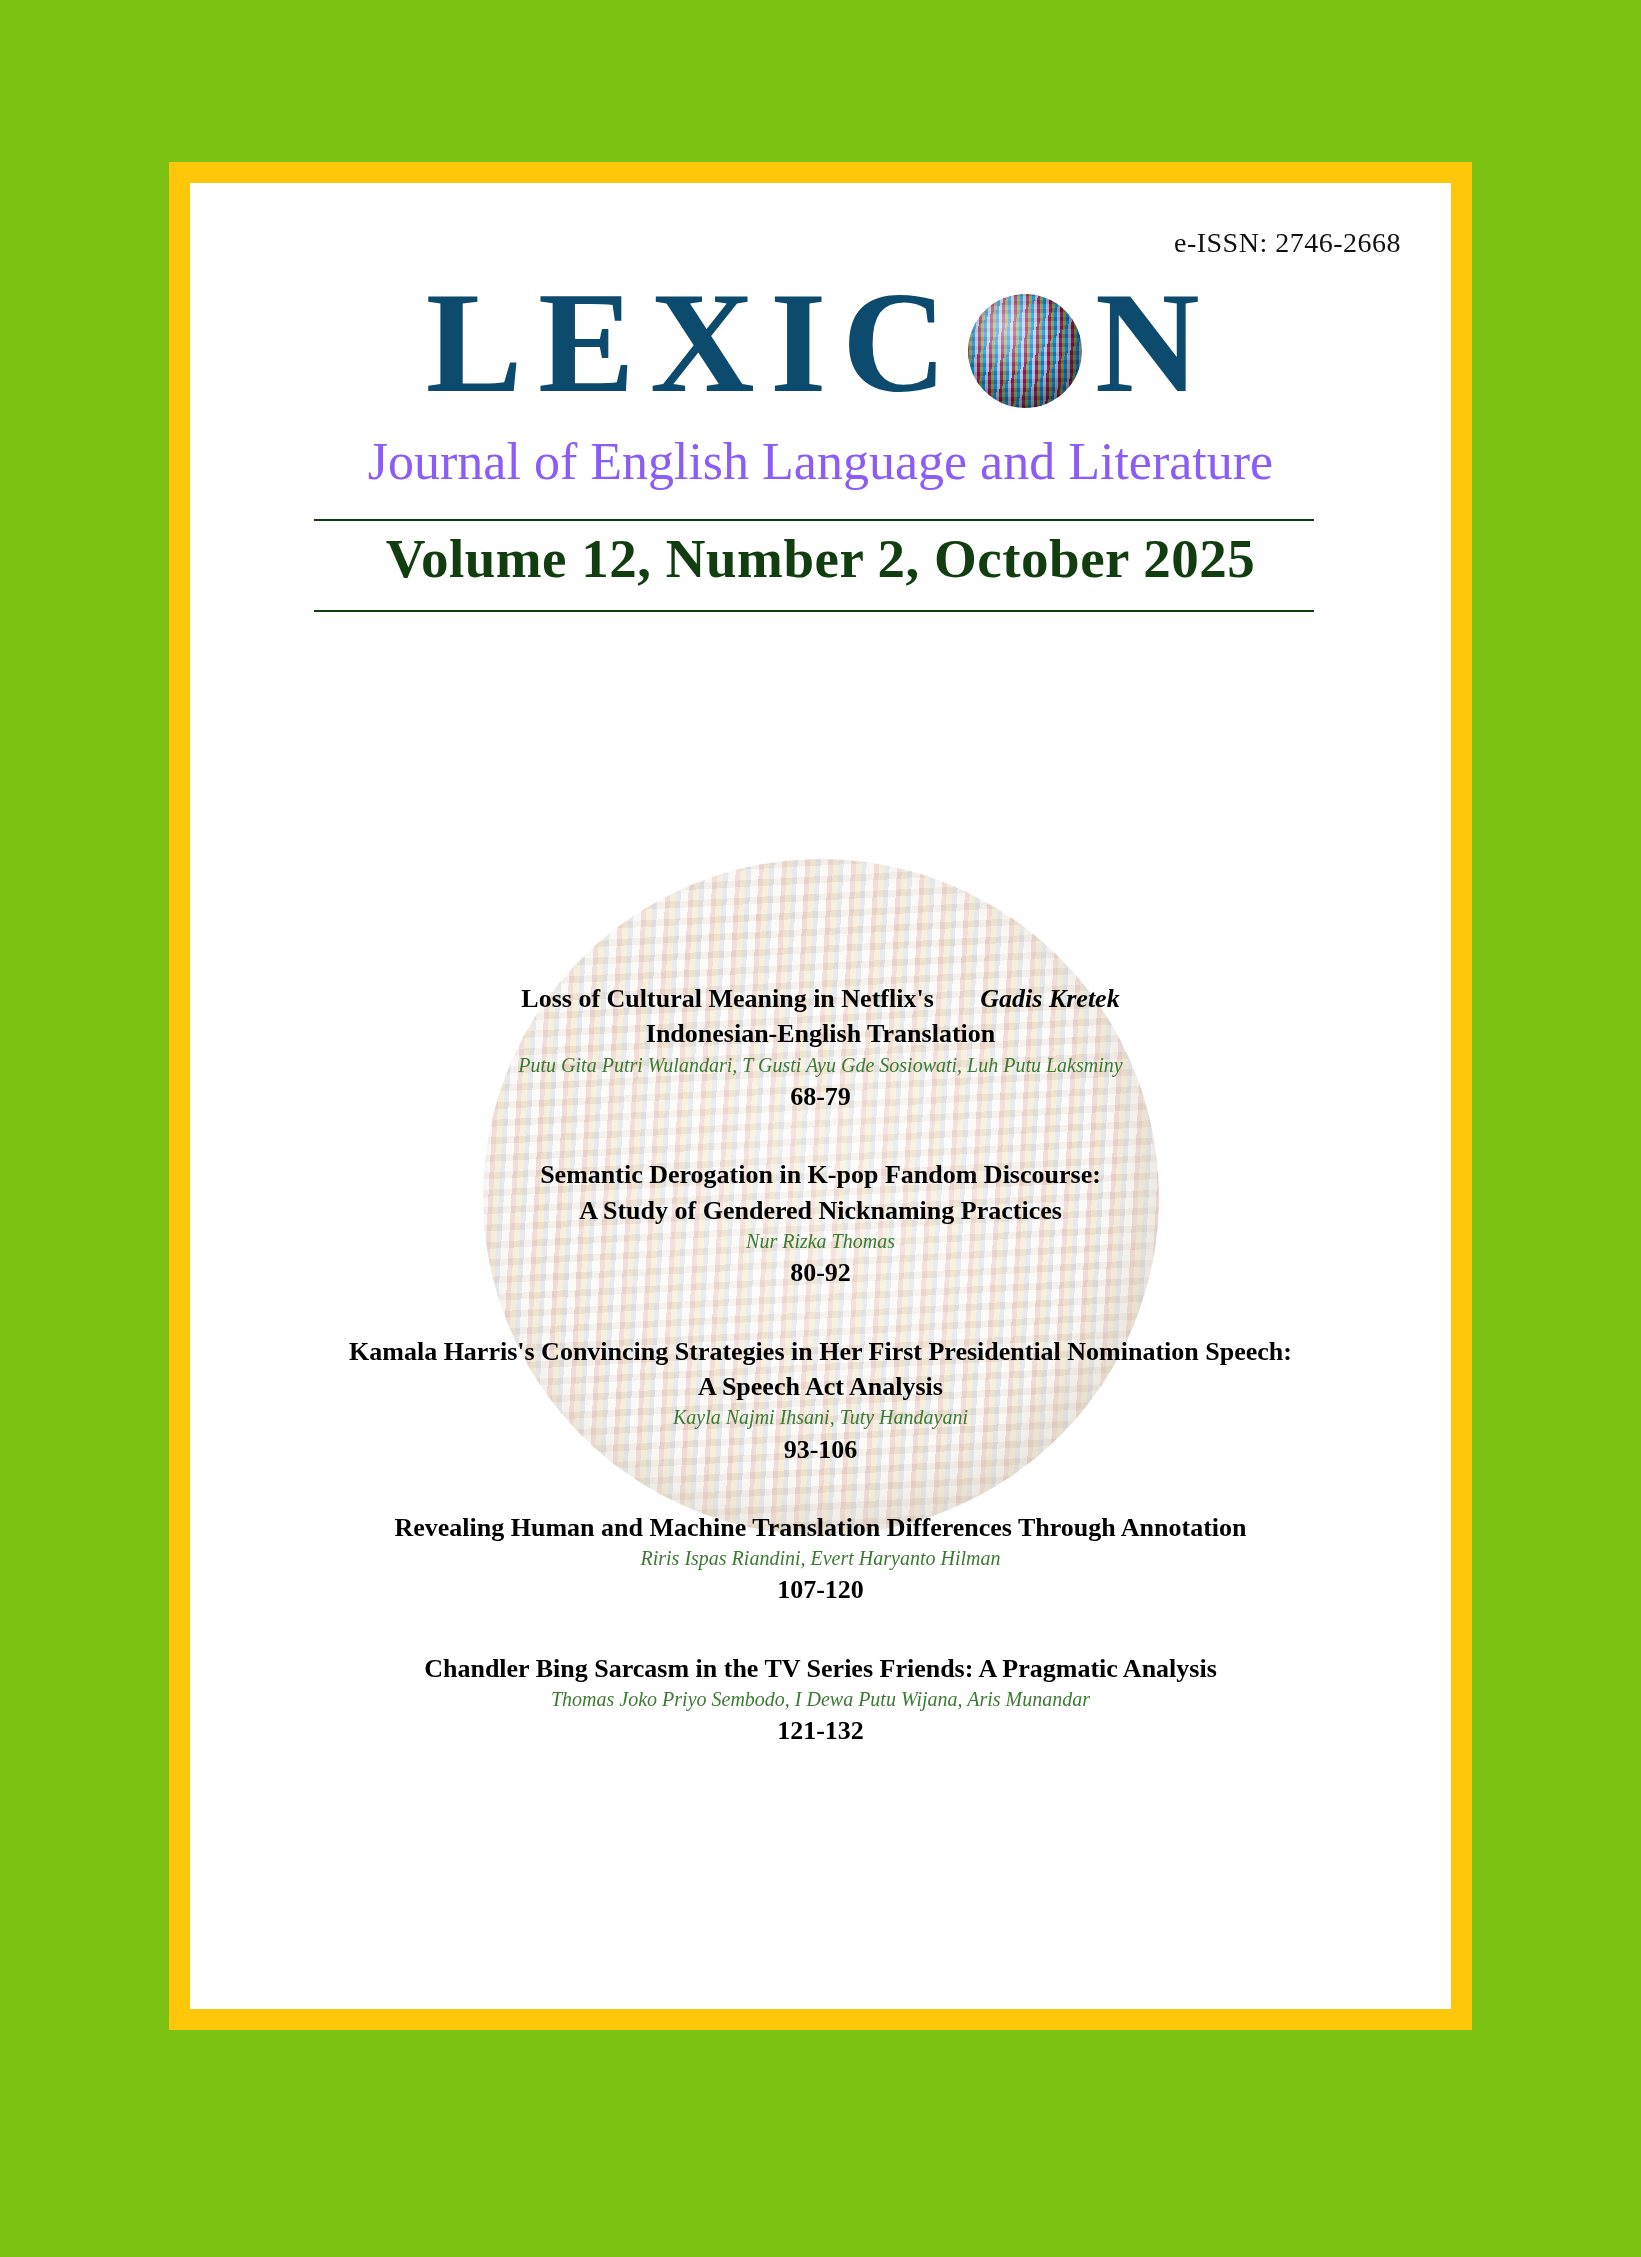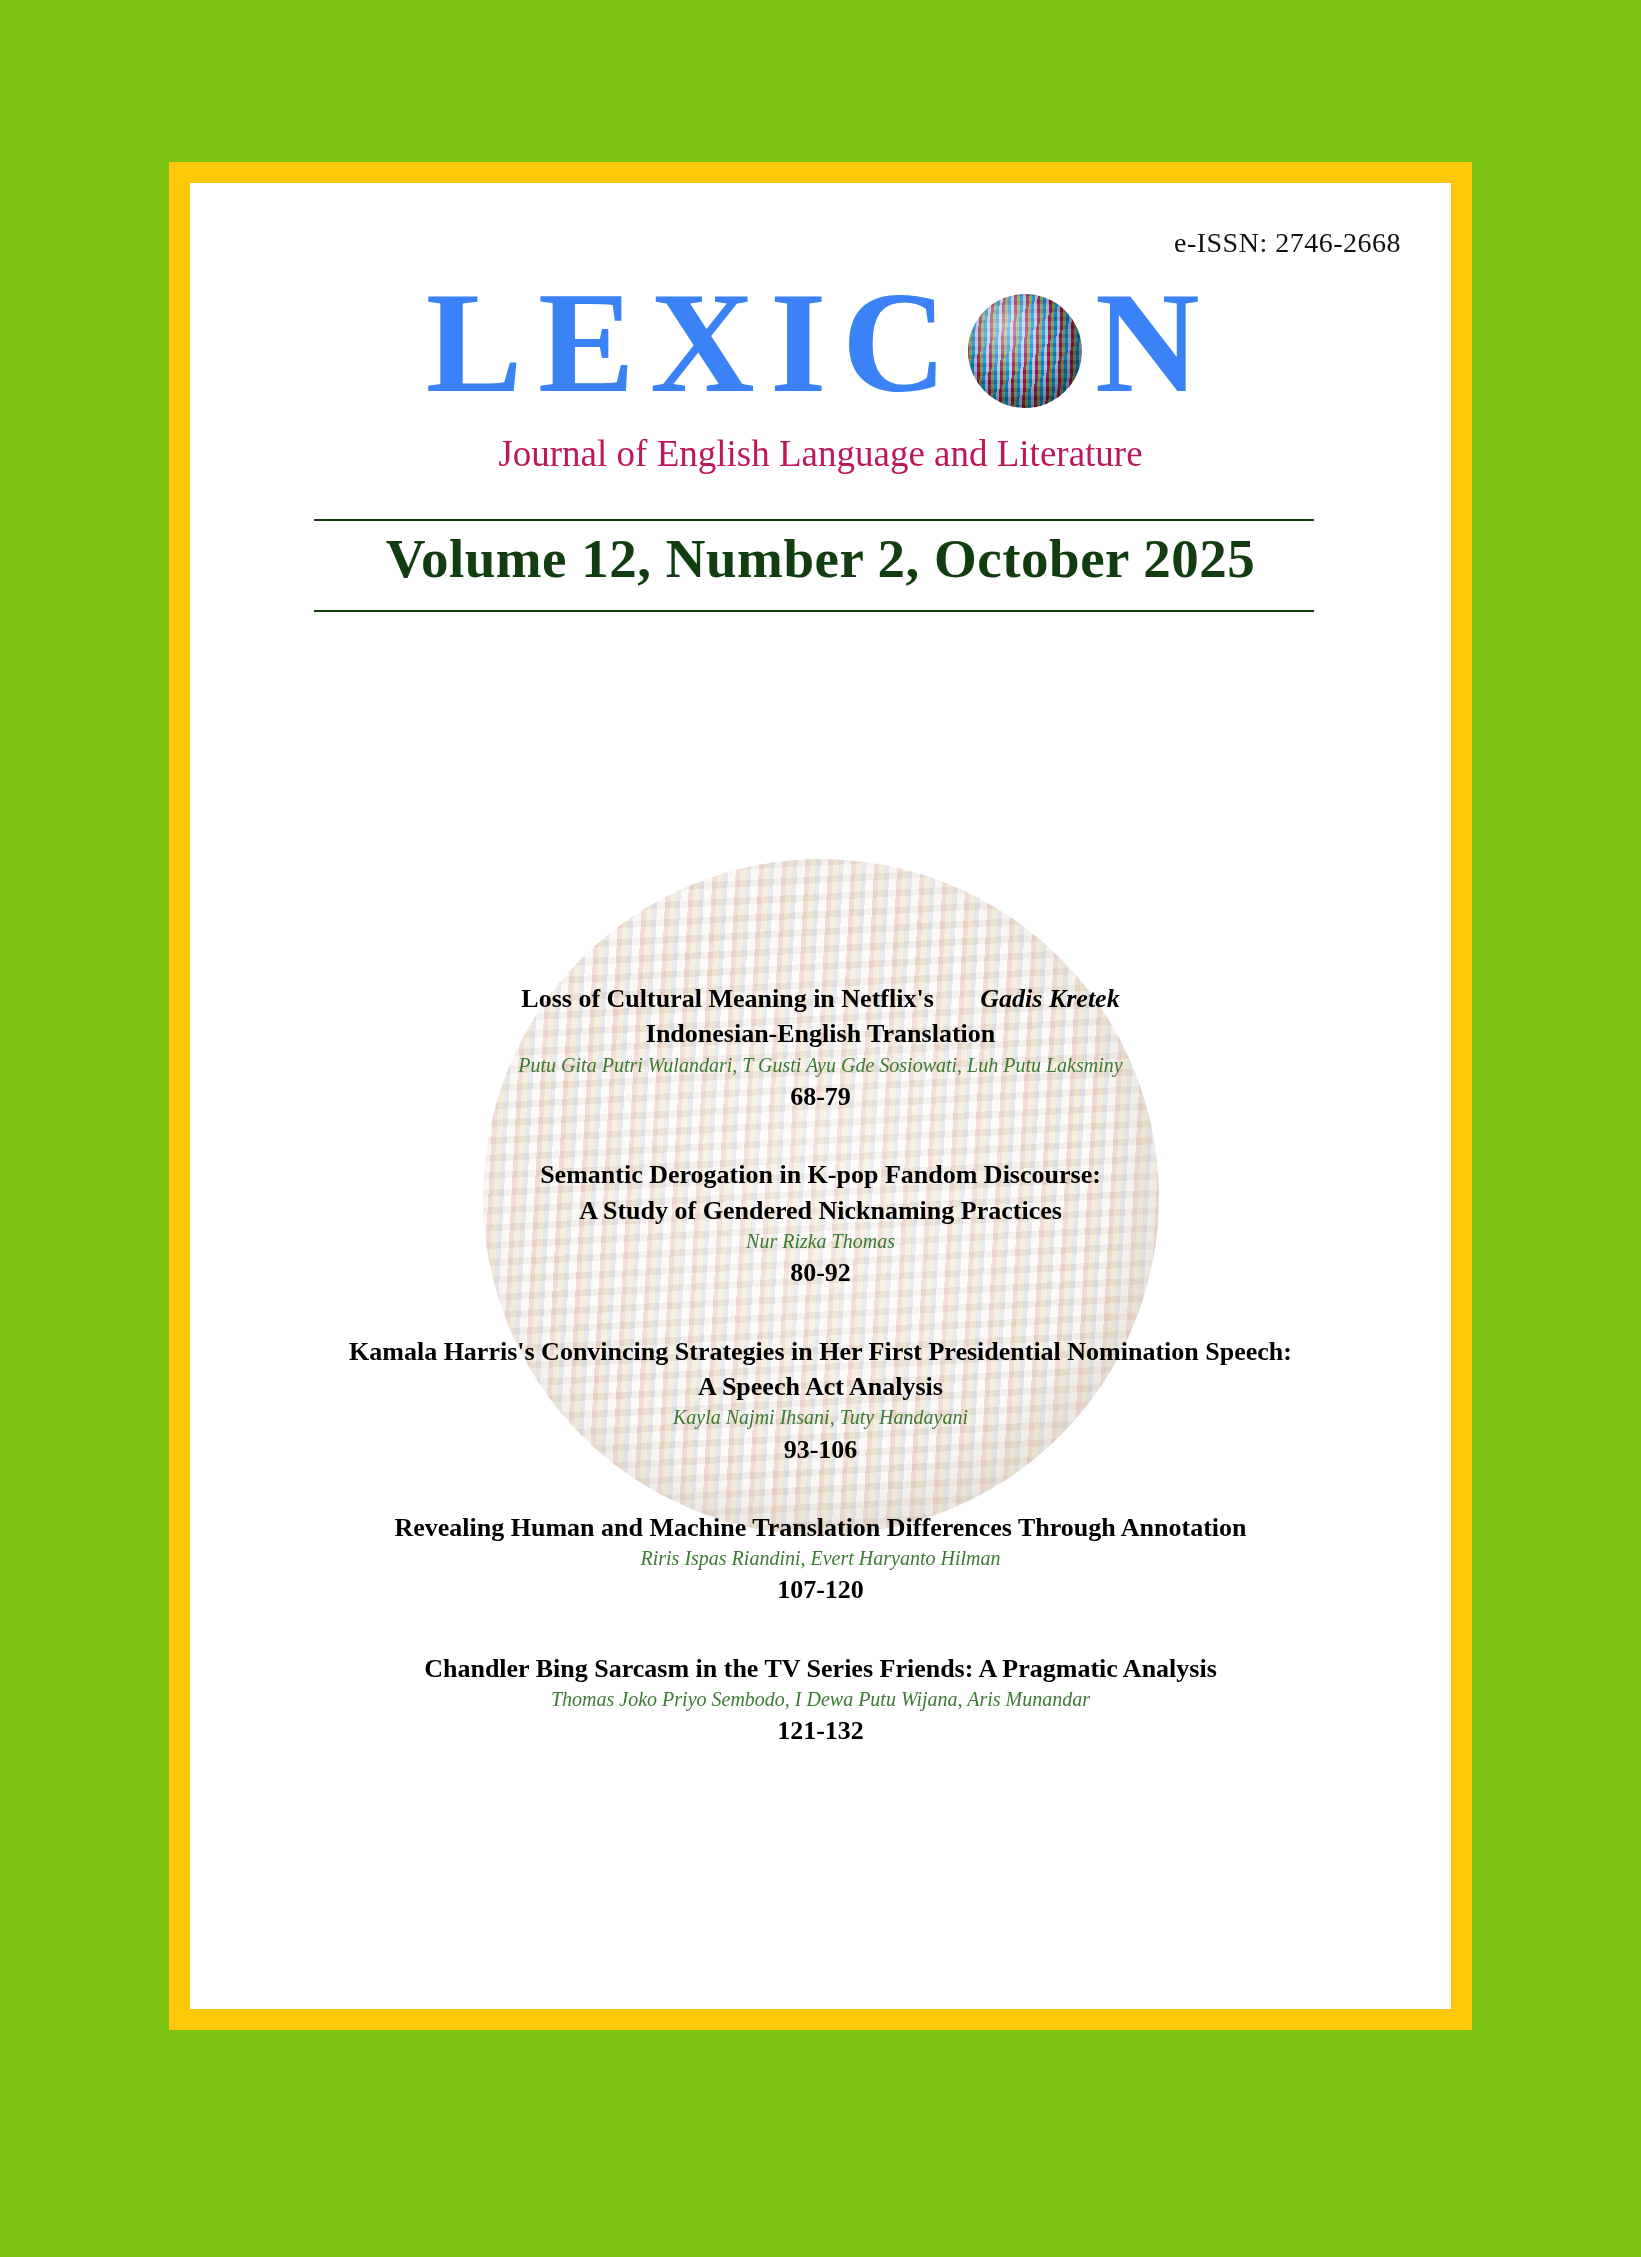--- a/index.html
+++ b/index.html
@@ -50,21 +50,21 @@
     width: 100%;
     text-align: center;
     white-space: nowrap;
   }
   .masthead .word {
     display: inline-block;
     font-family: "Liberation Serif", serif;
     font-weight: bold;
     font-size: 145px;
     letter-spacing: 15.4px;
-    color: #3b82f6;
+    color: #0c4a6e;
     line-height: 1;
     position: relative;
   }
   .globe-letter {
     display: inline-block;
     width: 133px;
     height: 114px;
     vertical-align: -17.4px;
     position: relative;
   }
@@ -83,22 +83,22 @@
     box-shadow: inset -9.7px -11.6px 23px rgba(0,0,0,0.45);
   }
 
   .subtitle {
     position: absolute;
     top: 249px;
     left: 0;
     width: 100%;
     text-align: center;
     font-family: "Liberation Serif", serif;
-    font-size: 37px;
-    color: #be185d;
+    font-size: 52px;
+    color: #8b5cf6;
   }
 
   .rule {
     position: absolute;
     left: 124px;
     width: 1000px;
     height: 1.9px;
     background: #123d10;
   }
   .rule-top { top: 336px; }

